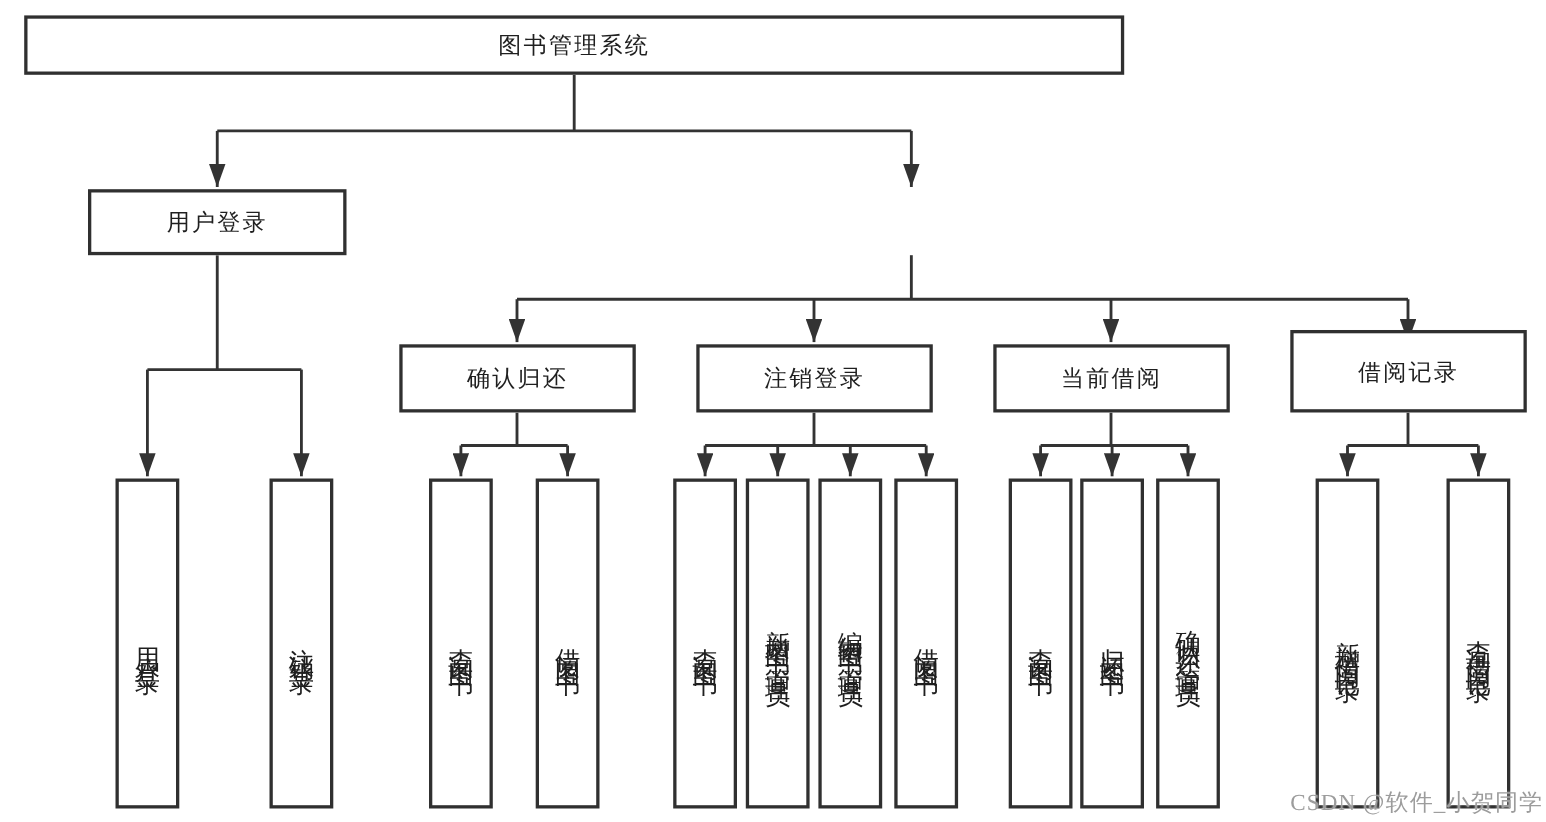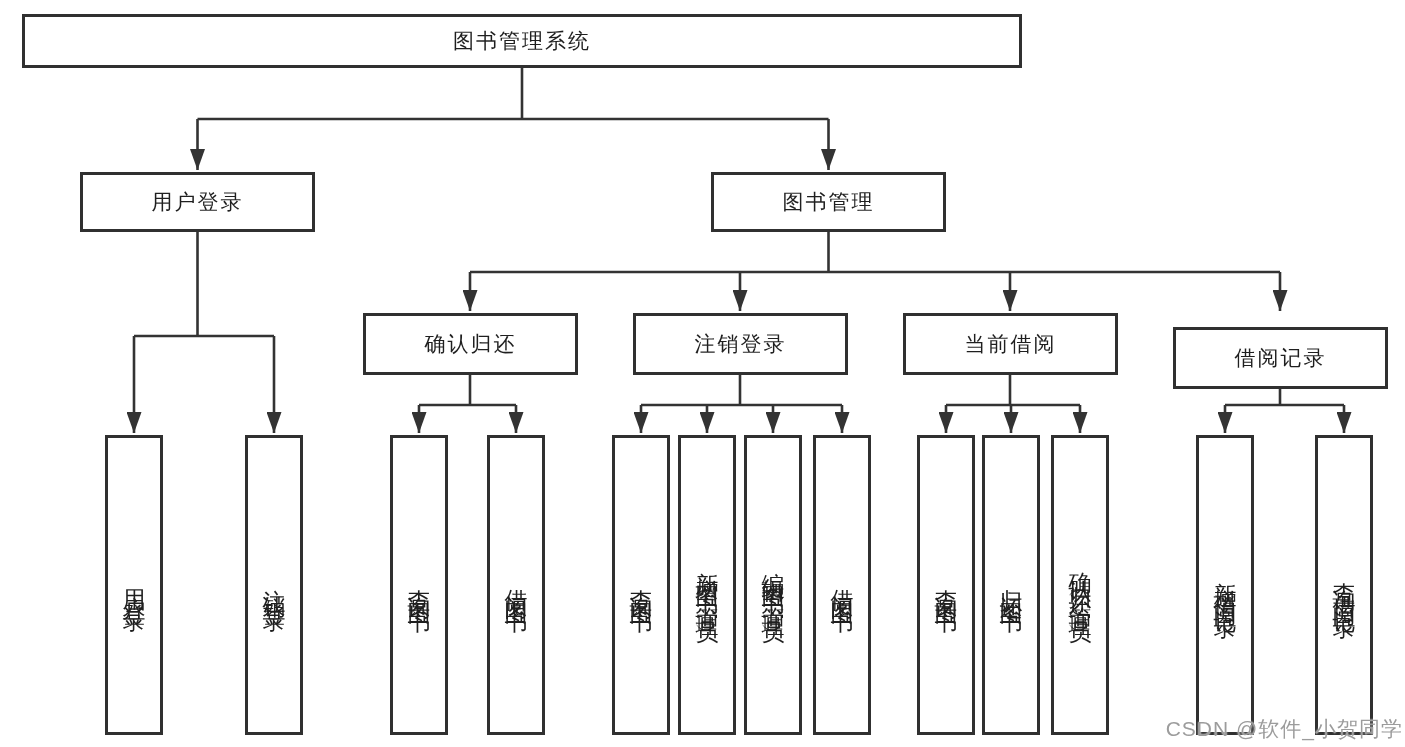--- a/index.html
+++ b/index.html
@@ -8,21 +8,21 @@
     --text:#1f1f1f;
     --watermark:#9c9c9c;
     --background:#ffffff;
   }
   html,body{margin:0;padding:0;background:#fff;}
   .canvas{
     position:relative;
     width:1405px;
     height:747px;
     background:var(--background);
-    font-family:Liberation Sans, sans-serif;
+    font-family:Liberation Serif, serif;
     overflow:hidden;
   }
   svg.connectors{
     position:absolute;
     left:0;top:0;
     width:1405px;height:747px;
   }
   svg.connectors line{
     stroke:var(--line);
     stroke-width:2.6;
@@ -118,34 +118,31 @@
     <line x1="1344" y1="405" x2="1344" y2="433" marker-end="url(#arrow)"></line>
   </svg>
 
   <div class="box" style="left:22px;top:14px;width:1000px;height:54px">
     <span class="h-label">图书管理系统</span>
   </div>
 
   <div class="box" style="left:80px;top:172px;width:235px;height:60px">
     <span class="h-label">用户登录</span>
   </div>
-  <div class="box" style="left:711px;top:172px;width:235px;height:60px">
-    <span class="h-label">图书管理</span>
-  </div>
 
   <div class="box" style="left:363px;top:313px;width:215px;height:62px">
     <span class="h-label">确认归还</span>
   </div>
   <div class="box" style="left:633px;top:313px;width:215px;height:62px">
     <span class="h-label">注销登录</span>
   </div>
   <div class="box" style="left:903px;top:313px;width:215px;height:62px">
     <span class="h-label">当前借阅</span>
   </div>
-  <div class="box" style="left:1173px;top:327px;width:215px;height:62px">
+  <div class="box" style="left:1173px;top:300px;width:215px;height:75px">
     <span class="h-label">借阅记录</span>
   </div>
 
   <div class="box leaf" style="left:105px">
     <span class="vtext">用户登录</span>
   </div>
   <div class="box leaf" style="left:245px">
     <span class="vtext">注销登录</span>
   </div>
 

